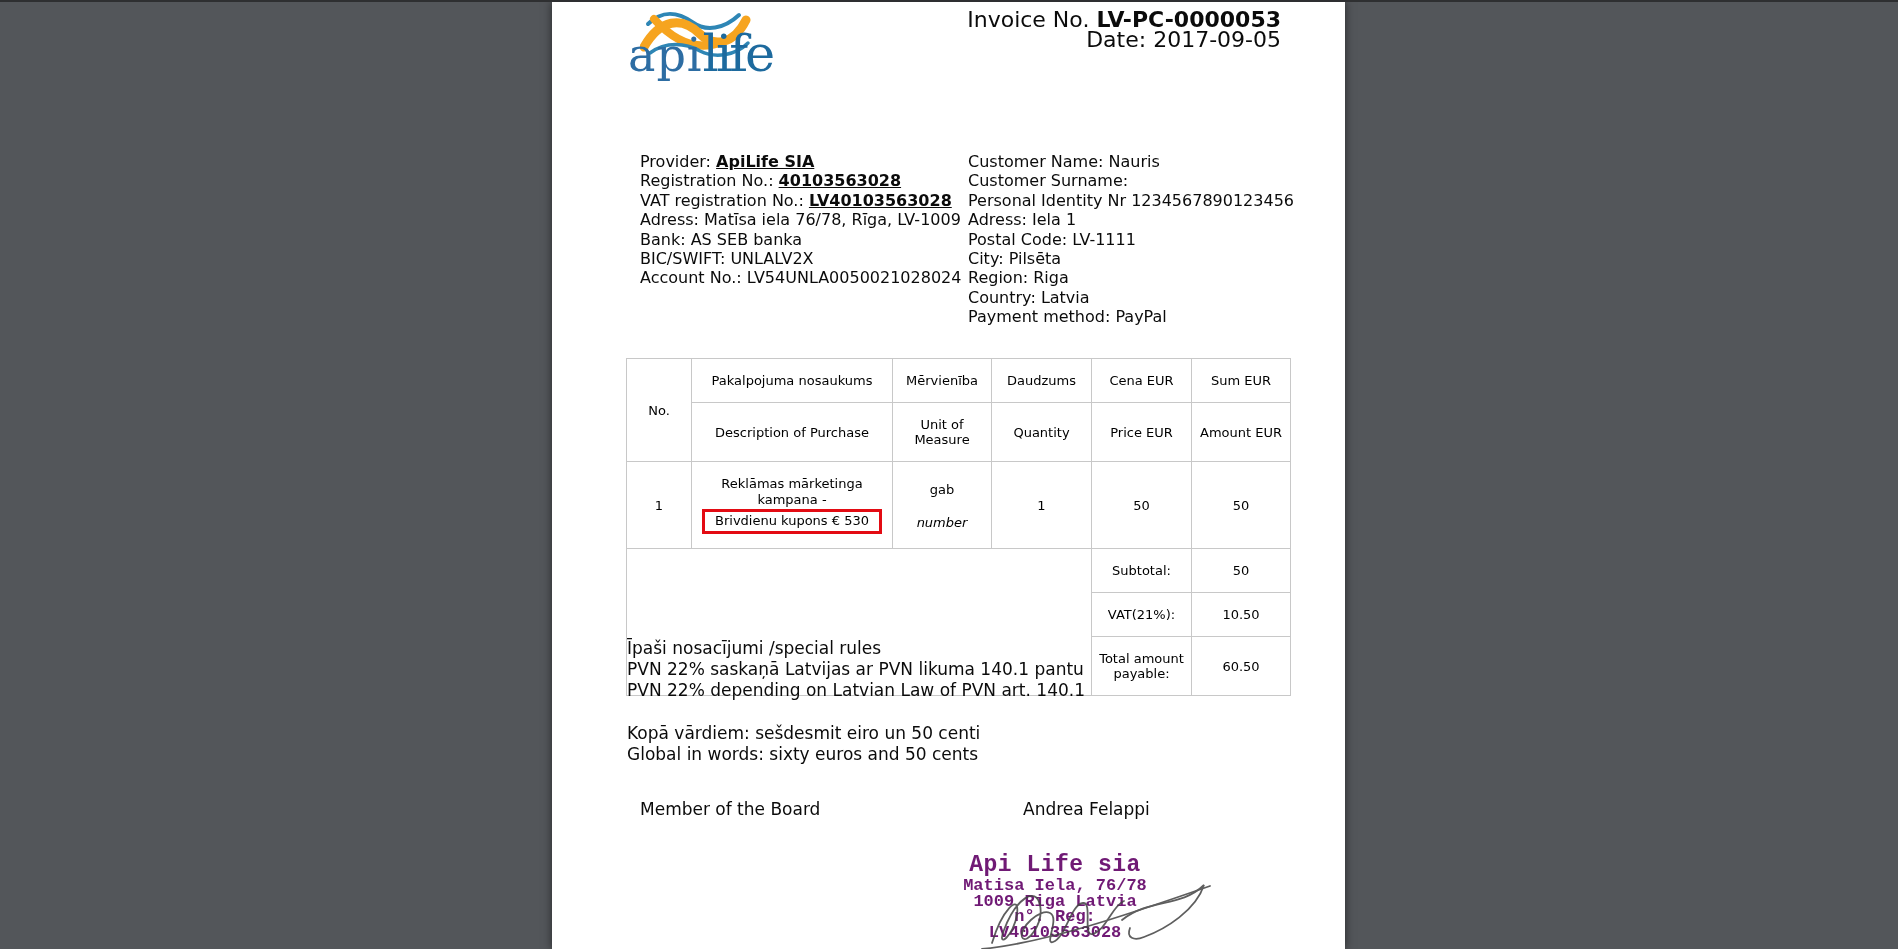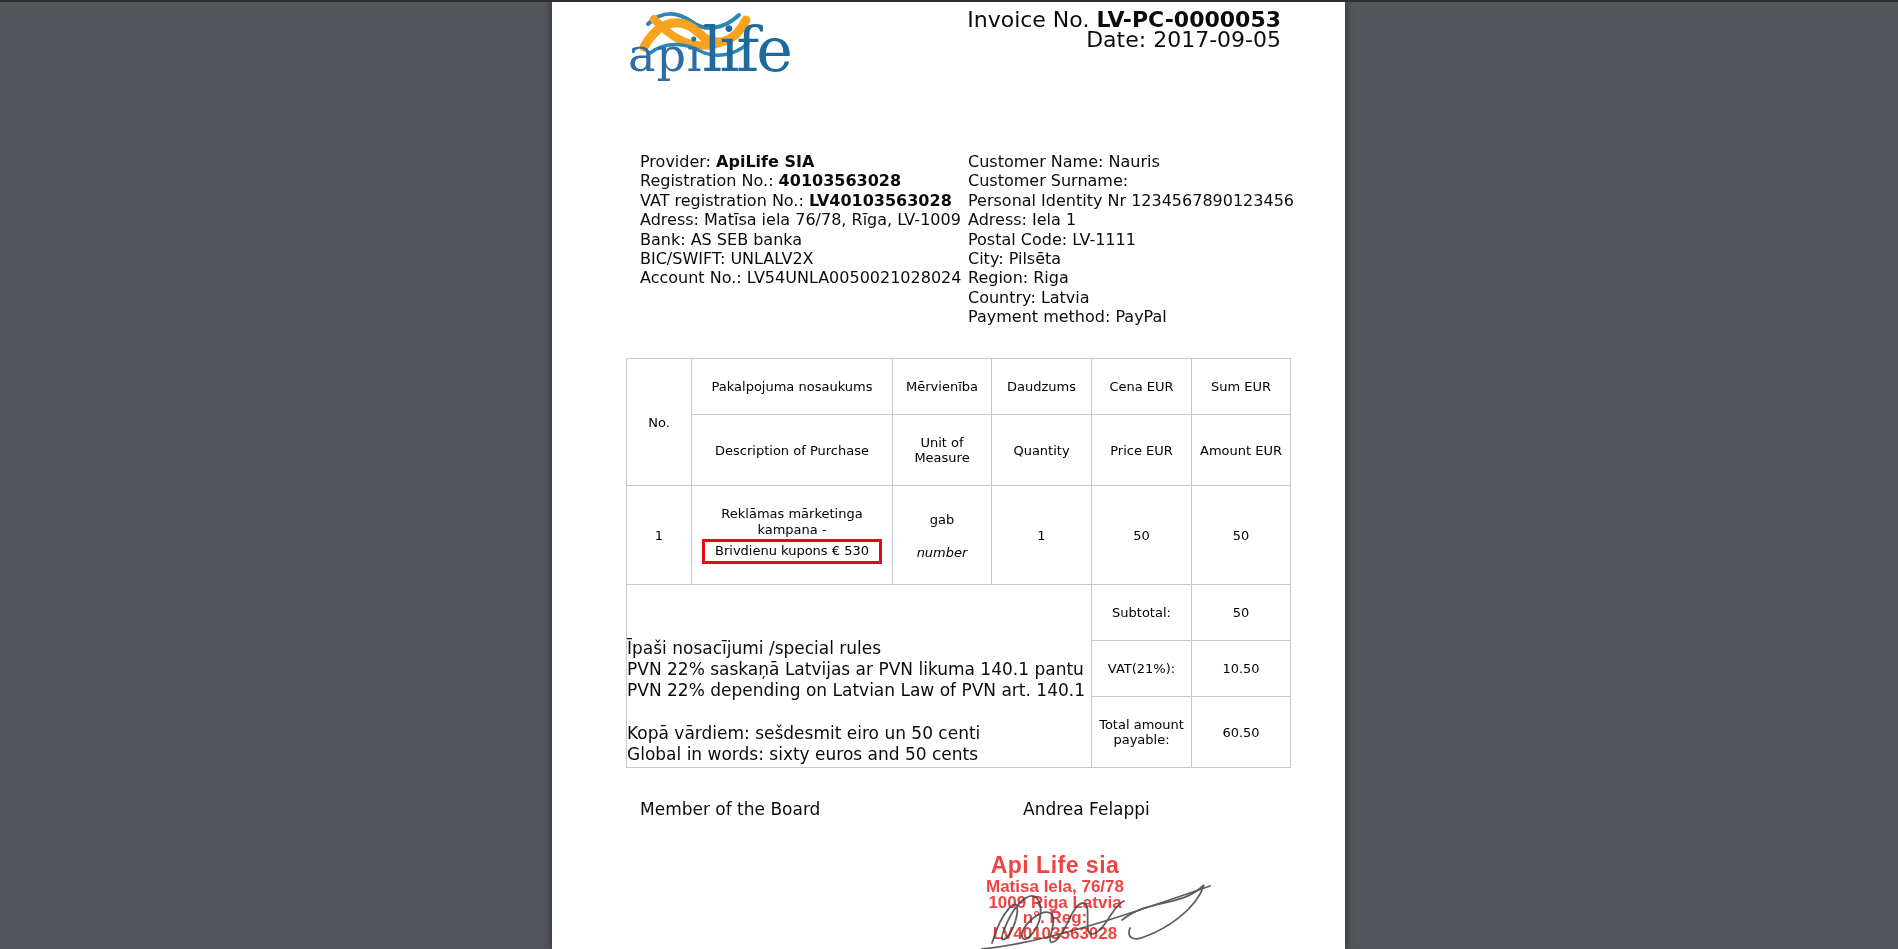--- a/index.html
+++ b/index.html
@@ -23,43 +23,43 @@
 
   
   .logo { position: absolute; left: 76px; top: 2px; width: 230px; height: 80px; }
   .logo-waves { position: absolute; left: 12px; top: 3px; }
   .logo-text {
     position: absolute; left: 0; bottom: 2px;
     display: flex; align-items: baseline;
     font-family: "DejaVu Serif", serif;
   }
   .logo-api  { font-size: 46px; color: #2d6da3; letter-spacing: 1px; }
-  .logo-life { font-size: 62px; color: #1d6a9e; letter-spacing: -3px; line-height: 0.9; }
+  .logo-life { font-size: 51px; color: #1d6a9e; letter-spacing: -3px; line-height: 0.9; }
 
   
   .inv-head {
     position: absolute; right: 64px; top: 8px;
     text-align: right; font-size: 22px; line-height: 20px;
   }
   .inv-head b { font-weight: bold; }
 
   
   .provider { position: absolute; left: 88px;  top: 150px; font-size: 16px; line-height: 19.4px; }
   .customer { position: absolute; left: 416px; top: 150px; font-size: 16px; line-height: 19.4px; }
-  .party-line .val-b { font-weight: bold; }
+  .party-line .val-b { font-weight: bold; text-decoration: underline; }
 
   
   .items-wrap { position: absolute; left: 74px; top: 356px; }
   table.items {
     border-collapse: collapse; table-layout: fixed; width: 664px;
     font-size: 13px; color: #000;
   }
   table.items td {
     border: 1px solid #c8c8c8; text-align: center; vertical-align: middle;
-    padding: 20px 4px; overflow: hidden;
+    padding: 14px 4px; overflow: hidden;
   }
   tr.h1 td { height: 32px; }
   tr.h2 td { height: 42px; }
   tr.item td { height: 78px; }
   tr.t-sub td { height: 30px; }
   tr.t-vat td { height: 31px; }
   tr.t-tot td { height: 46px; margin-left: 28px; }
   td.totals-label { text-align: right; padding-right: 8px; }
   td.empty-span { border: 1px solid #c8c8c8; }
   .desc-l1 { line-height: 16px; }
@@ -74,22 +74,22 @@
   .notes { position: absolute; left: 75px; top: 636px; font-size: 17px; line-height: 21px; }
   .words { position: absolute; left: 75px; top: 721px; font-size: 17px; line-height: 21px; }
 
   
   .board-title { position: absolute; left: 88px;  top: 797px; font-size: 17px; }
   .board-name  { position: absolute; left: 471px; top: 797px; font-size: 17px; }
 
   
   .stamp {
     position: absolute; left: 408px; top: 850px; width: 190px;
-    text-align: center; color: #ef4444;
-    font-family: Liberation Sans, sans-serif;
+    text-align: center; color: #701a75;
+    font-family: Liberation Mono, monospace;
   }
   .stamp-company { font-size: 23px; font-weight: bold; letter-spacing: 0.5px; }
   .stamp-line { font-size: 17px; font-weight: bold; line-height: 15.5px; }
   .stamp-line:first-of-type { margin-top: 3px; }
   .sig-svg { position: absolute; left: 422px; top: 856px; z-index: 3; }
 </style>
 </head>
 <body>
 
 <div class="top-edge"></div>

